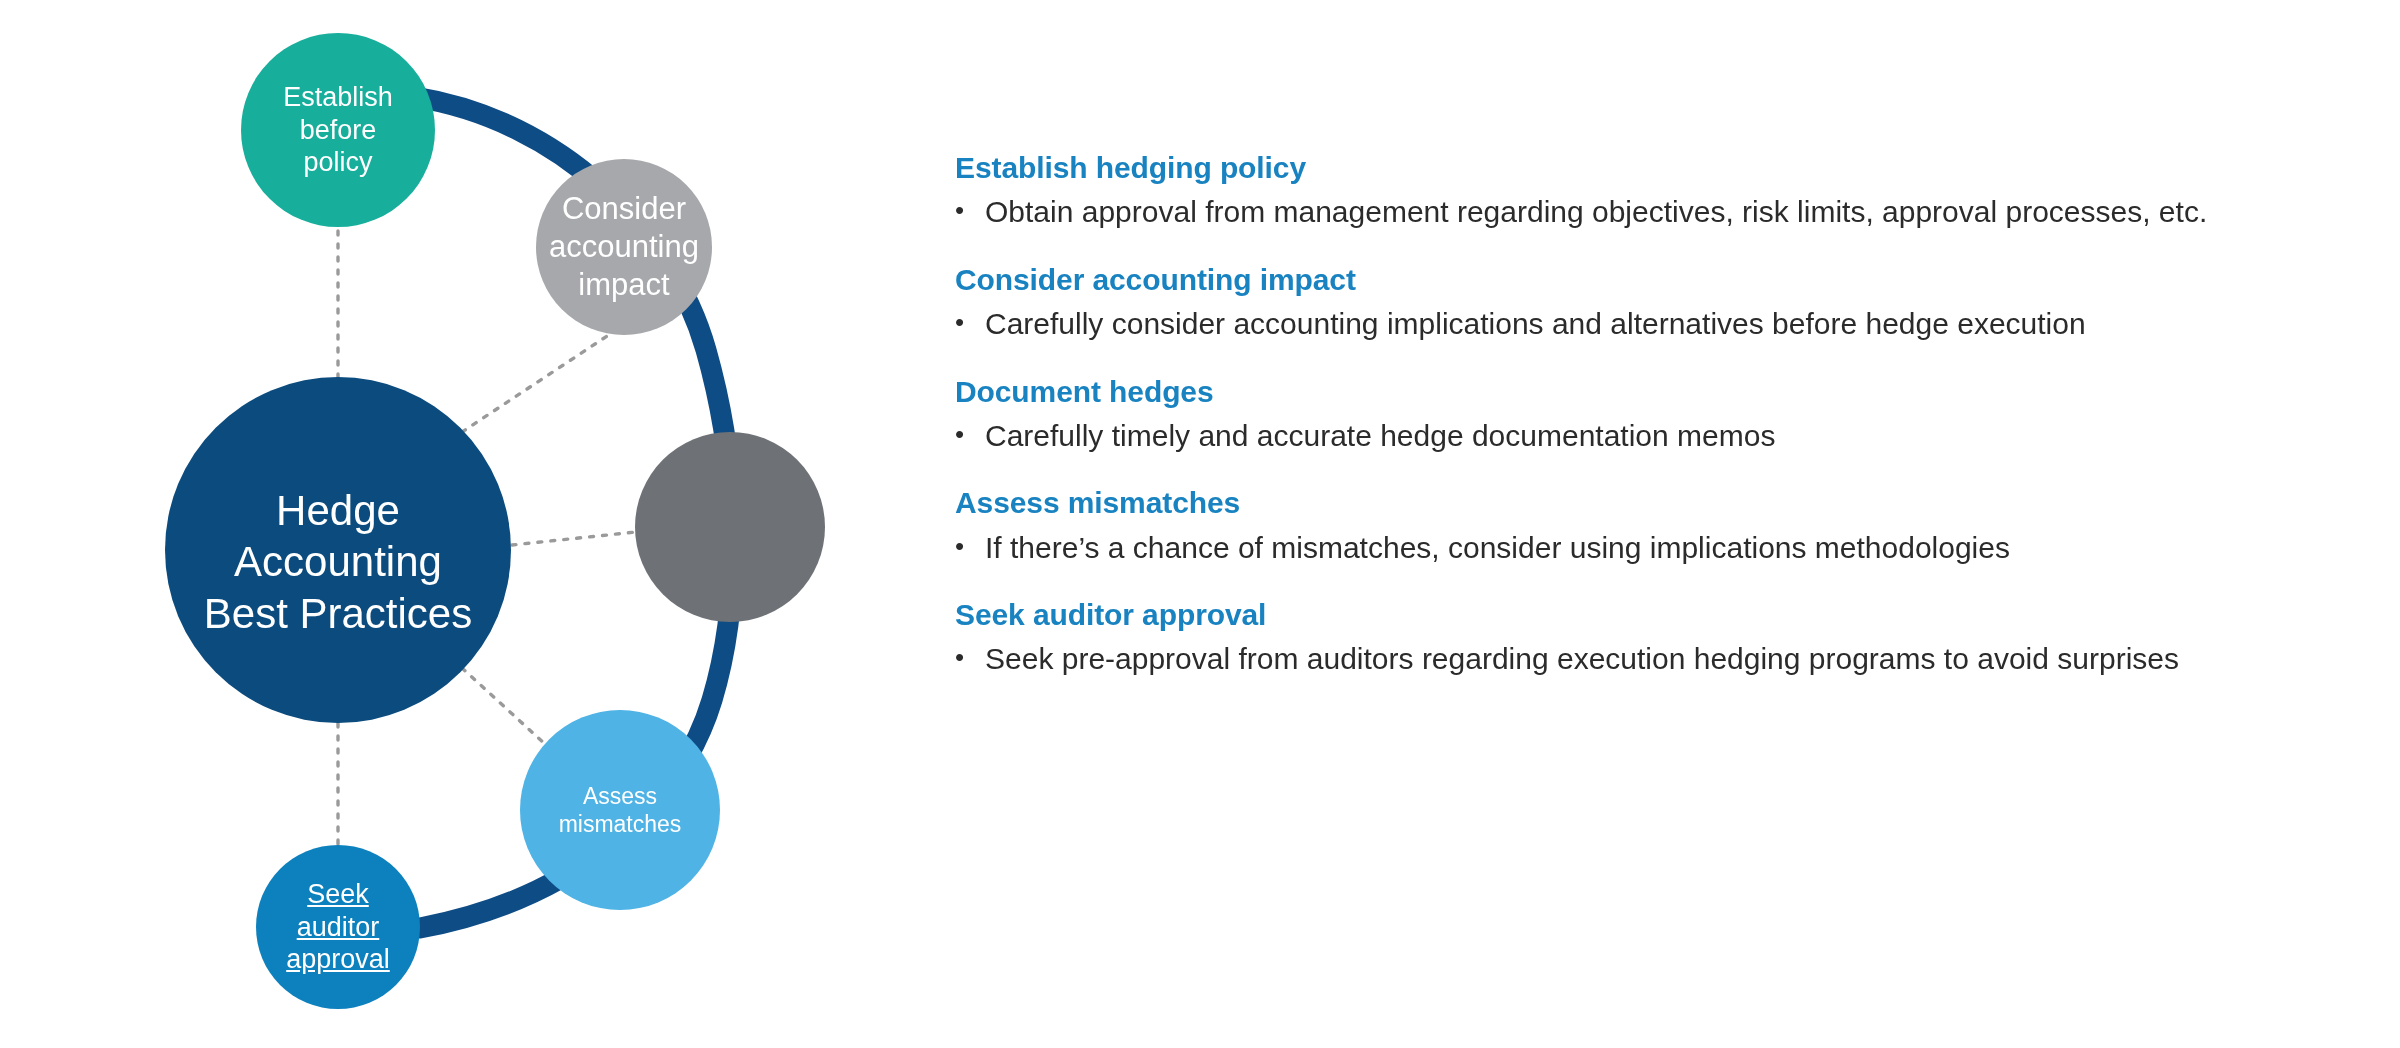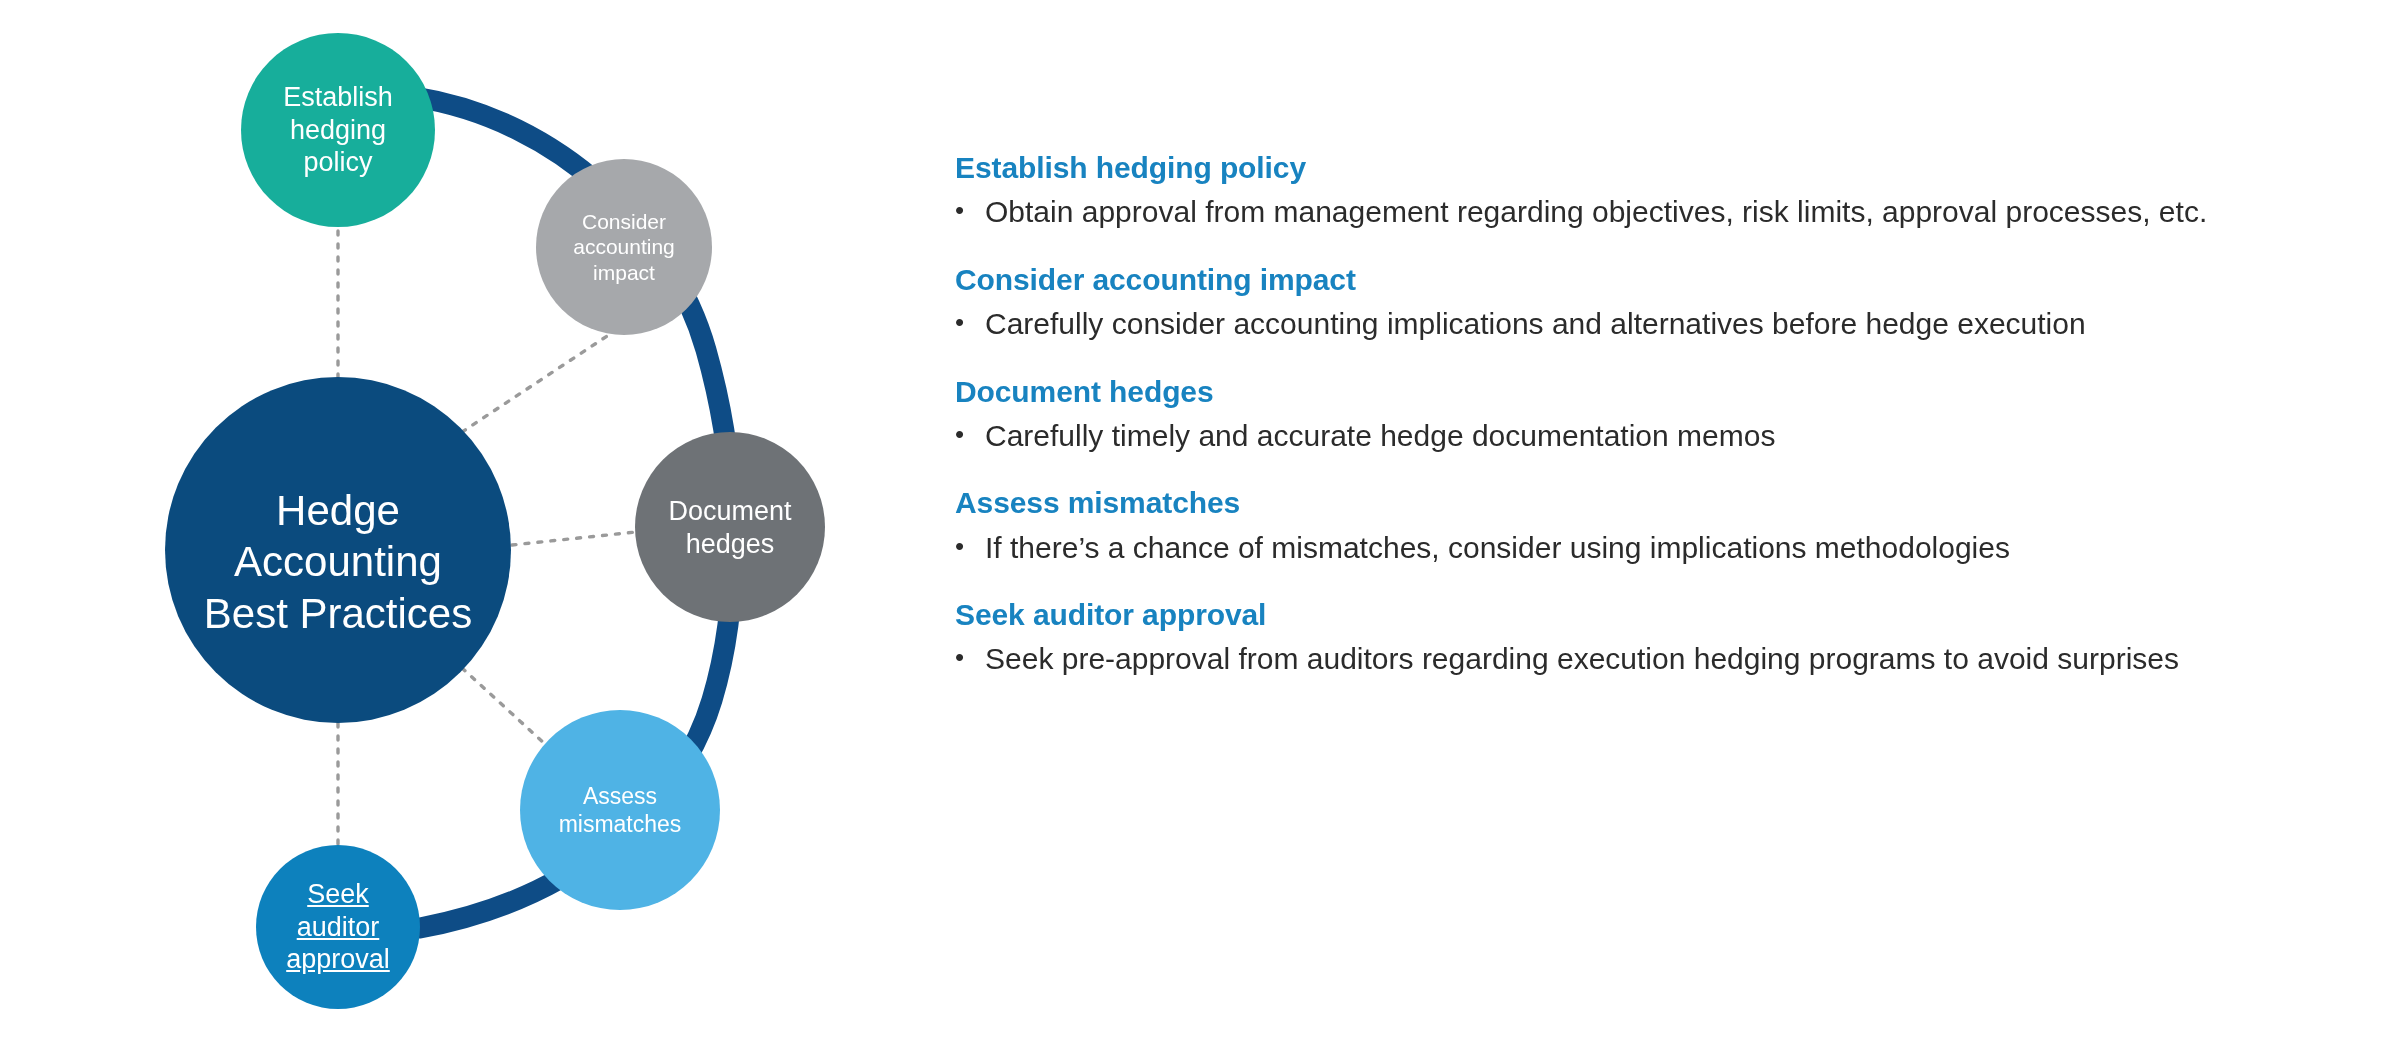--- a/index.html
+++ b/index.html
@@ -18,21 +18,21 @@
   .node-label {
     position:absolute;
     display:flex; align-items:center; justify-content:center;
     text-align:center;
     color:#ffffff;
     pointer-events:none;
     line-height:1.22;
     white-space:pre-line;
   }
   .node-establish { font-size:27px; }
-  .node-consider  { font-size:21px; }
+  .node-consider  { font-size:31px; }
   .node-document  { font-size:27px; }
   .node-assess    { font-size:23px; }
   .node-seek      { font-size:27px;text-decoration:underline; }
   .node-center    { font-size:42px; }
 
   
   #content {
     position:absolute;
     left:955px; top:148px;
     width:1400px;
@@ -91,29 +91,27 @@
       <circle cx="338" cy="927" r="82" fill="#0D81BD"></circle>
 
       <circle cx="338" cy="550" r="173" fill="#0B4B7E"></circle>
     </svg>
 
     <div class="node-label node-center" style="left:165px; top:480px; width:346px; height:140px;margin-top:12px;">Hedge
 Accounting
 Best Practices</div>
 
     <div class="node-label node-establish" style="left:241px; top:75px; width:194px; height:110px;">Establish
-hedging
+before
 policy</div>
 
     <div class="node-label node-consider" style="left:536px; top:192px; width:176px; height:110px;">Consider
 accounting
 impact</div>
 
-    <div class="node-label node-document" style="left:635px; top:490px; width:190px; height:76px;">Document
-hedges</div>
 
     <div class="node-label node-assess" style="left:520px; top:772px; width:200px; height:76px;">Assess
 mismatches</div>
 
     <div class="node-label node-seek" style="left:248px; top:872px; width:180px; height:110px;">Seek
 auditor
 approval</div>
   </div>
 
   <div id="content">

